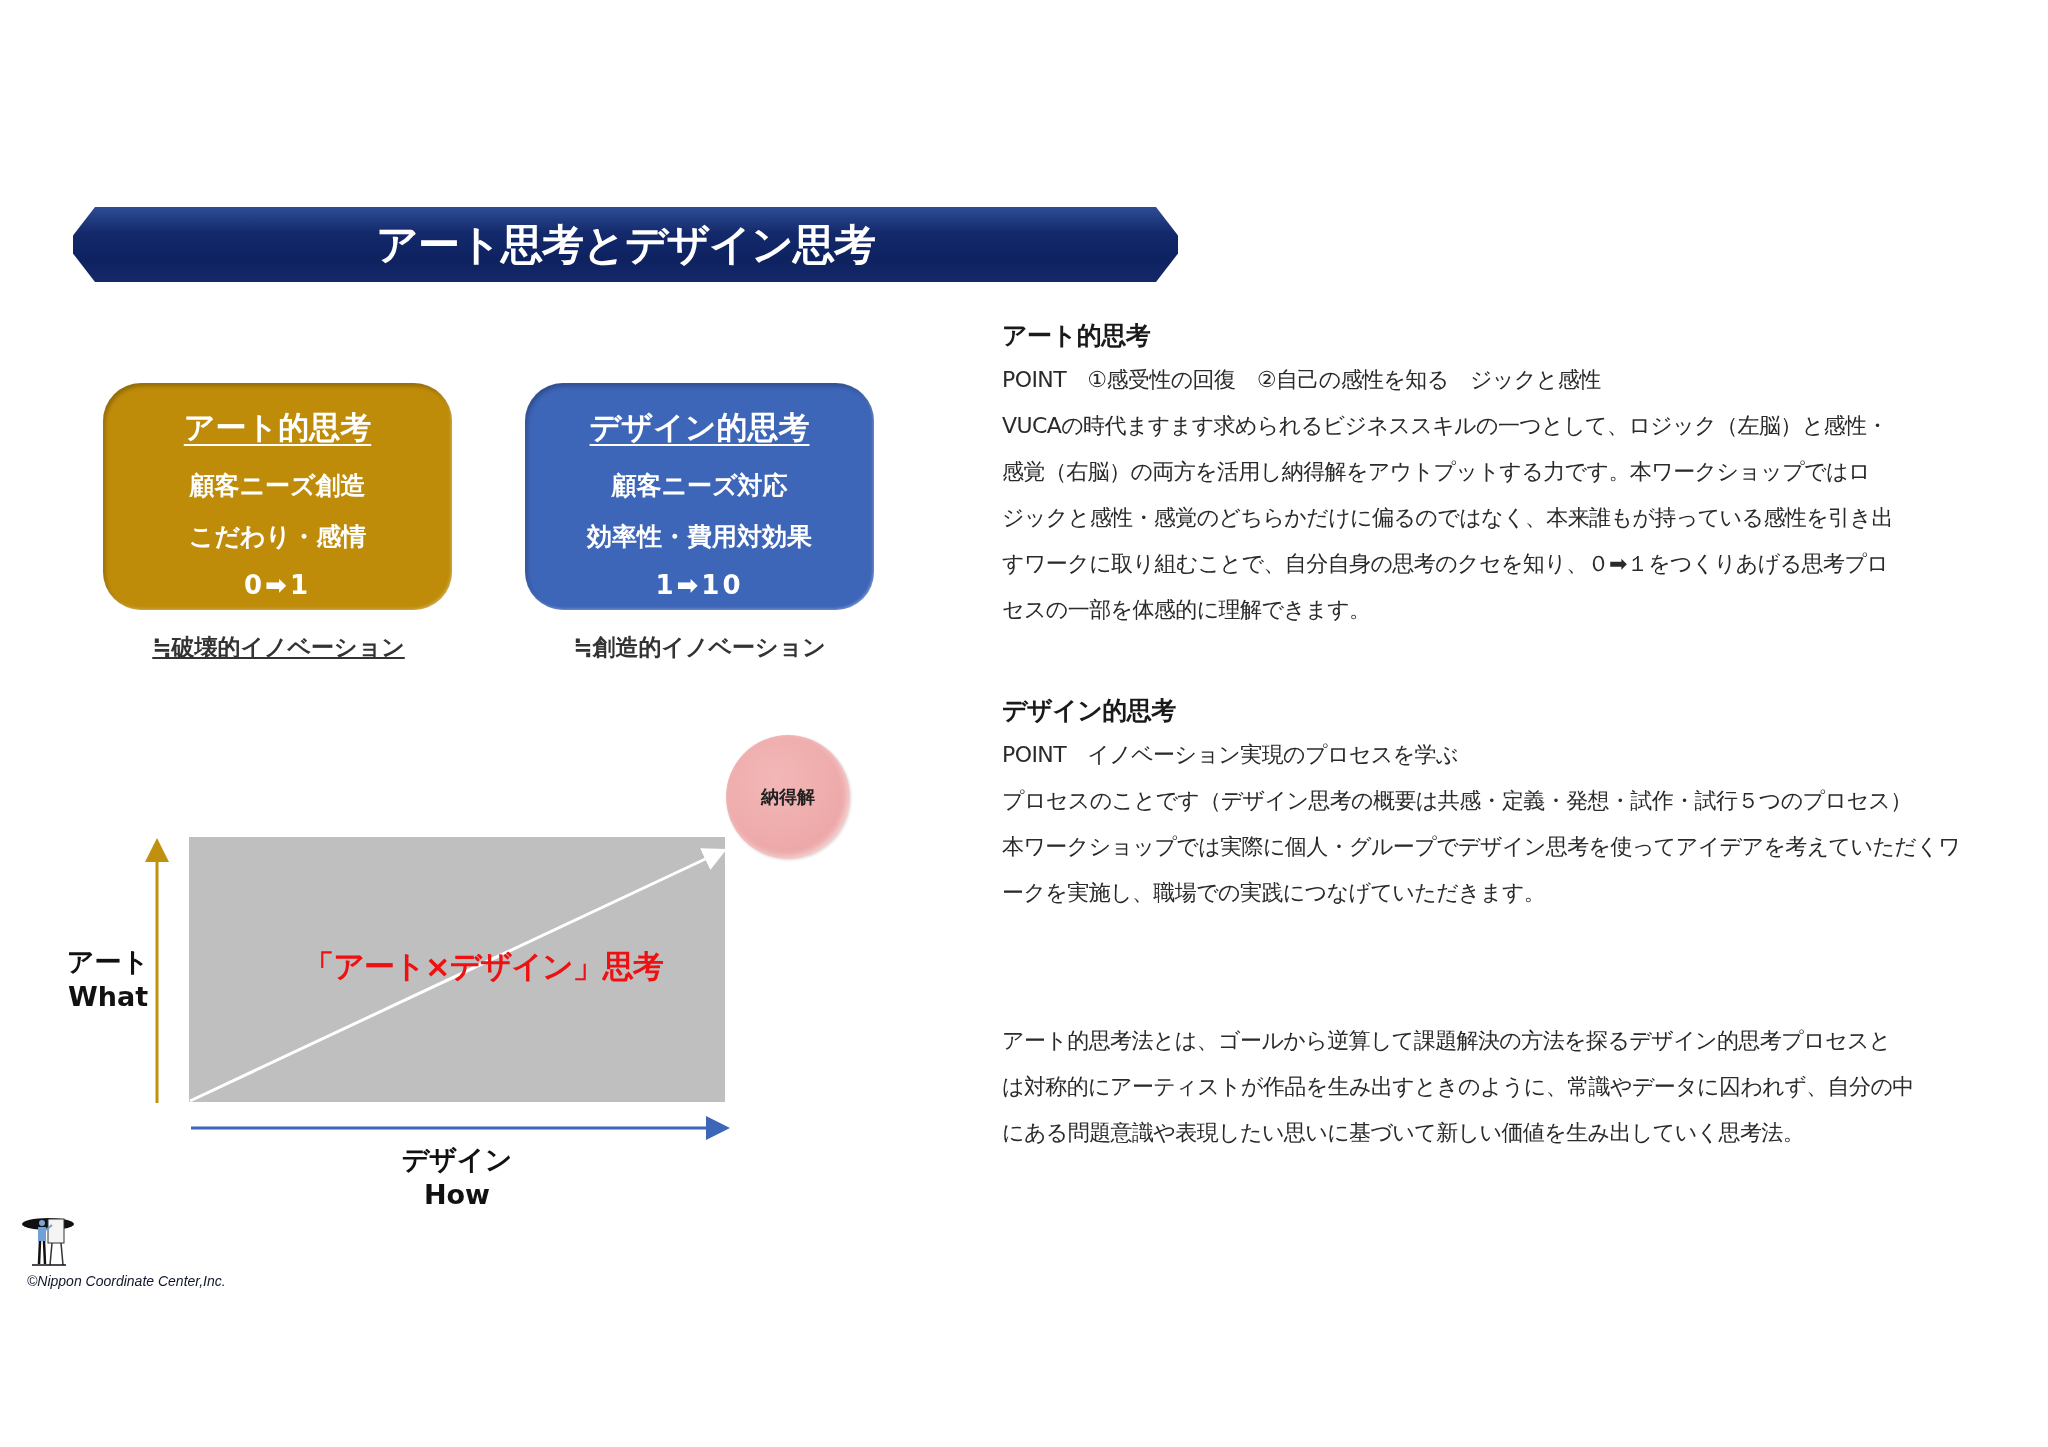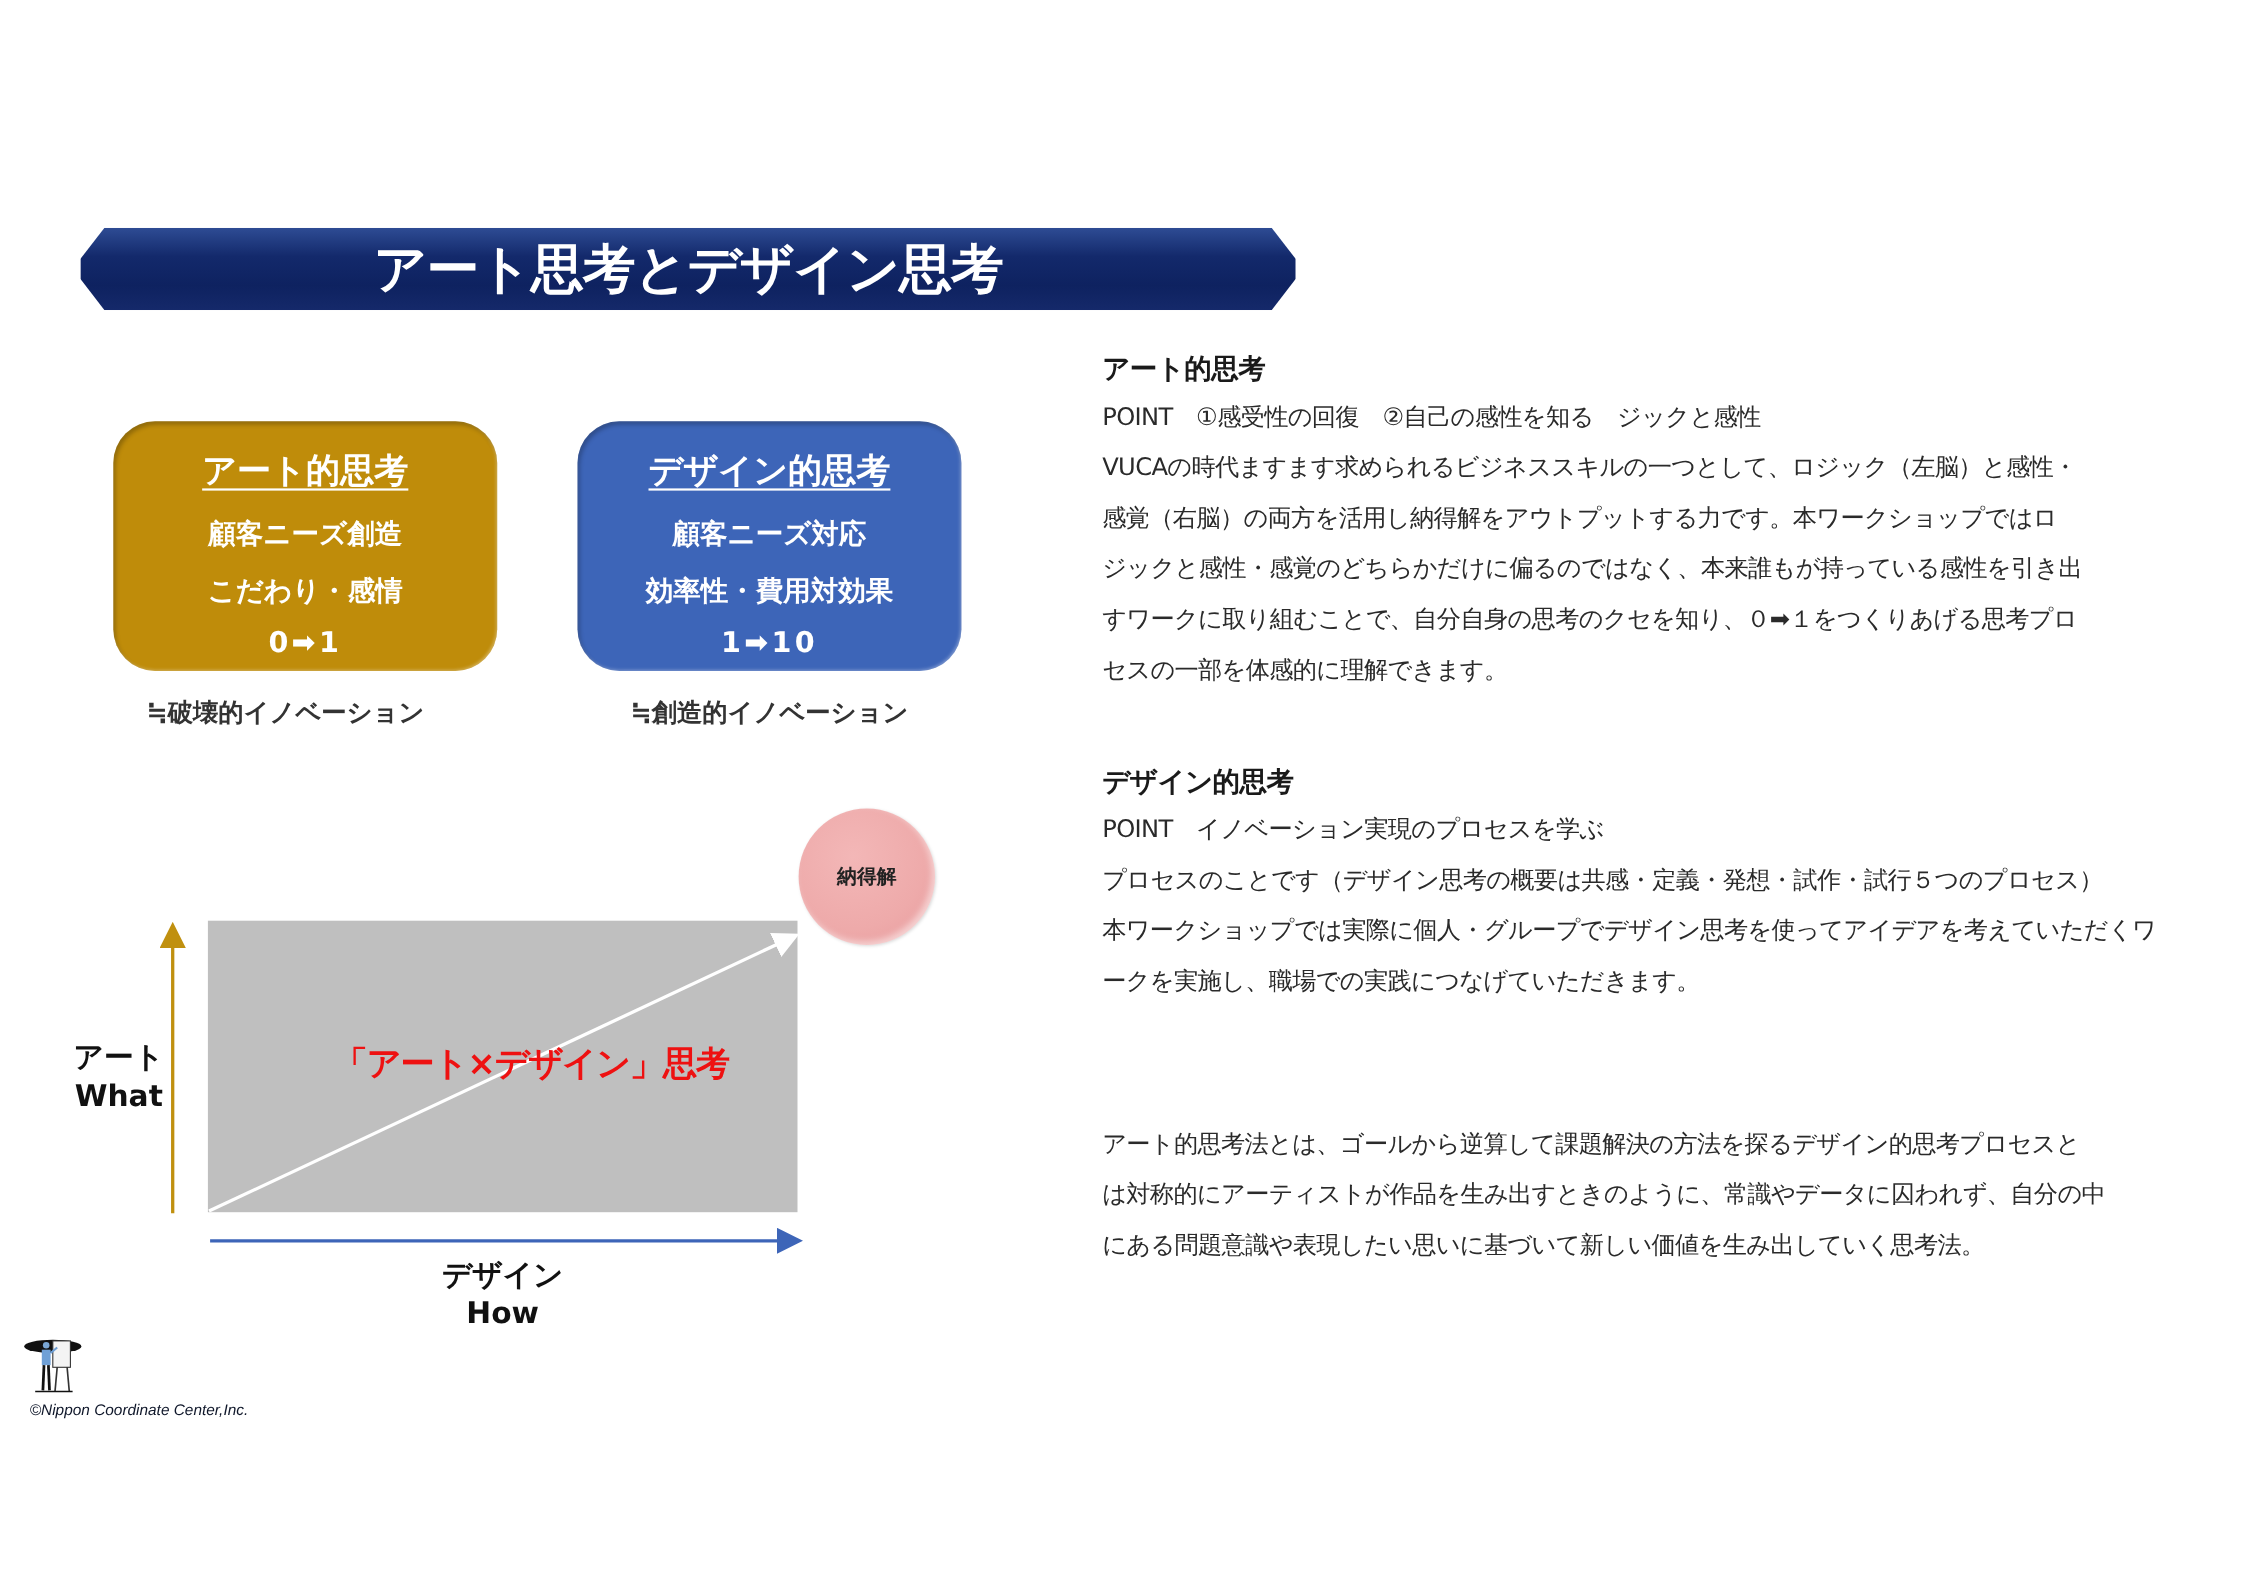--- a/index.html
+++ b/index.html
@@ -4,34 +4,34 @@
 <style>
   html, body { margin: 0; padding: 0; background: #ffffff; }
   body { width: 2048px; height: 1447px; position: relative; overflow: hidden;
          font-family: "DejaVu Sans", "Liberation Sans", sans-serif; color: #1a1a1a; }
 
   
   .banner { position: absolute; left: 73px; top: 207px; width: 1105px; height: 75px;
             background: linear-gradient(180deg, #2e4c94 0%, #13296b 35%, #0e2260 70%, #15296a 100%);
             clip-path: polygon(22px 0, calc(100% - 22px) 0, 100% 38%, 100% 62%, calc(100% - 22px) 100%, 22px 100%, 0 62%, 0 38%);
             display: flex; align-items: center; justify-content: center; }
-  .banner-title { color: #ffffff; font-size: 48px; font-weight: bold; letter-spacing: -1px; }
+  .banner-title { color: #ffffff; font-size: 42px; font-weight: bold; letter-spacing: -1px; }
 
   
   .concept { position: absolute; top: 383px; width: 349px; height: 227px; border-radius: 38px;
              box-shadow: 2px 3px 4px rgba(0,0,0,0.25) inset, -1px -1px 3px rgba(255,255,255,0.35) inset;
              display: flex; flex-direction: column; align-items: center; color: #ffffff; font-weight: bold; }
   .concept.art { left: 103px; background: #bf8c0a; }
   .concept.design { left: 525px; background: #3d65b8; }
   .concept-title { margin-top: 24px; font-size: 31px; text-decoration: underline; text-underline-offset: 6px; text-decoration-thickness: 2px; }
   .concept-line { font-size: 25px; margin-top: 18px; }
   .concept-line.first { margin-top: 20px; }
   .concept-ratio { font-size: 26px; margin-top: 17px; letter-spacing: 3px; }
   .caption { position: absolute; top: 632px; width: 349px; text-align: center; font-size: 23px; font-weight: bold; color: #333; }
-  .caption.art { left: 85px; }
+  .caption.art { left: 104px; text-decoration: underline; }
   .caption.design { left: 525px; }
 
   
   .diagram-svg { position: absolute; left: 0; top: 0; width: 2048px; height: 1447px; pointer-events: none; }
   .circle { position: absolute; left: 726px; top: 735px; width: 124px; height: 124px; border-radius: 50%;
             background: radial-gradient(circle at 40% 35%, #f3b7b7 0%, #eeaaaa 60%, #e79a9c 100%);
             box-shadow: inset -3px -3px 6px rgba(255,255,255,0.5), 1px 1px 3px rgba(0,0,0,0.15);
             display: flex; align-items: center; justify-content: center; }
   .circle-label { font-size: 18px; font-weight: bold; color: #222; }
   .gray-rect { position: absolute; left: 189px; top: 837px; width: 536px; height: 265px; background: #bfbfbf; }

